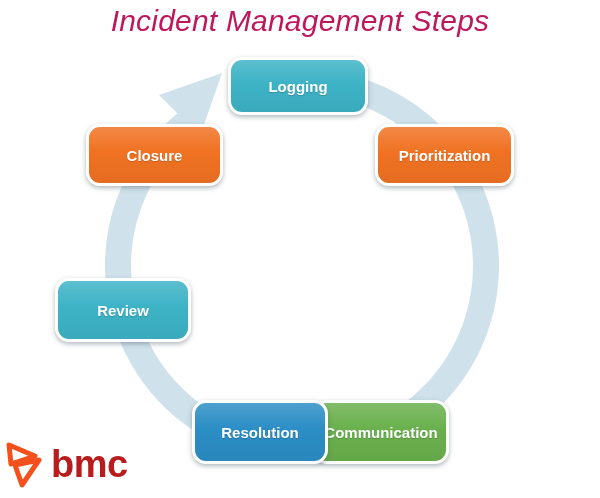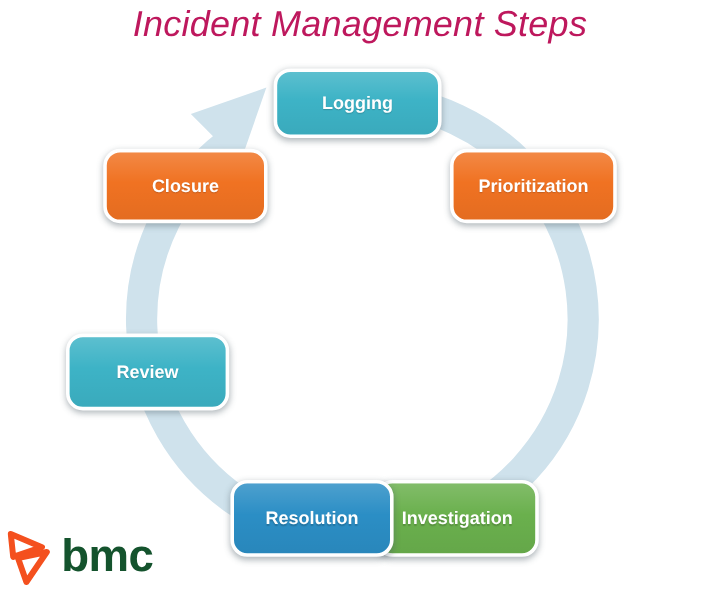--- a/index.html
+++ b/index.html
@@ -80,33 +80,33 @@
     <polygon points="222,73 200,136 159,95" fill="#cfe2ec"></polygon>
   </svg>
 
   <div class="step s0" style="background-color: rgb(61, 179, 198);">
     <span>Logging</span>
   </div>
   <div class="step s1" style="background-color: rgb(240, 114, 34);">
     <span>Prioritization</span>
   </div>
   <div class="step s3" style="background-color: rgb(106, 176, 77);">
-    <span>Investigation</span>
+    <span>Communication</span>
   </div>
   <div class="step s4" style="background-color: rgb(43, 142, 197);">
     <span>Resolution</span>
   </div>
   <div class="step s6" style="background-color: rgb(240, 114, 34);">
     <span>Closure</span>
   </div>
   <div class="step s5" style="background-color: rgb(61, 179, 198);">
     <span>Review</span>
   </div>
 
   <div class="logo">
     <svg class="logo-mark" viewBox="0 0 36 48" xmlns="http://www.w3.org/2000/svg">
       <path d="M2 3 L28 14 L4 22 Z" fill="none" stroke-width="5" stroke-linejoin="round" stroke="#f4501e"></path>
       <path d="M32 18 L8 23 L15 43 Z" fill="none" stroke-width="5" stroke-linejoin="round" stroke="#f4501e"></path>
     </svg>
-    <span class="logo-text" style="color: #14532d;">bmc</span>
+    <span class="logo-text" style="color: #b91c1c;">bmc</span>
   </div>
 
 </div>
 
 </body></html>

